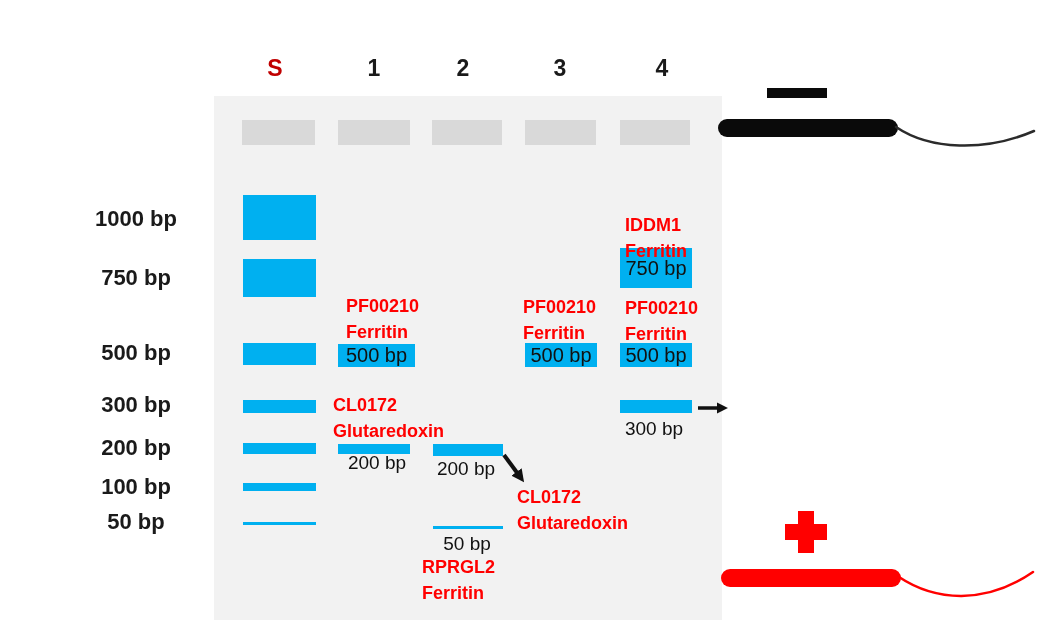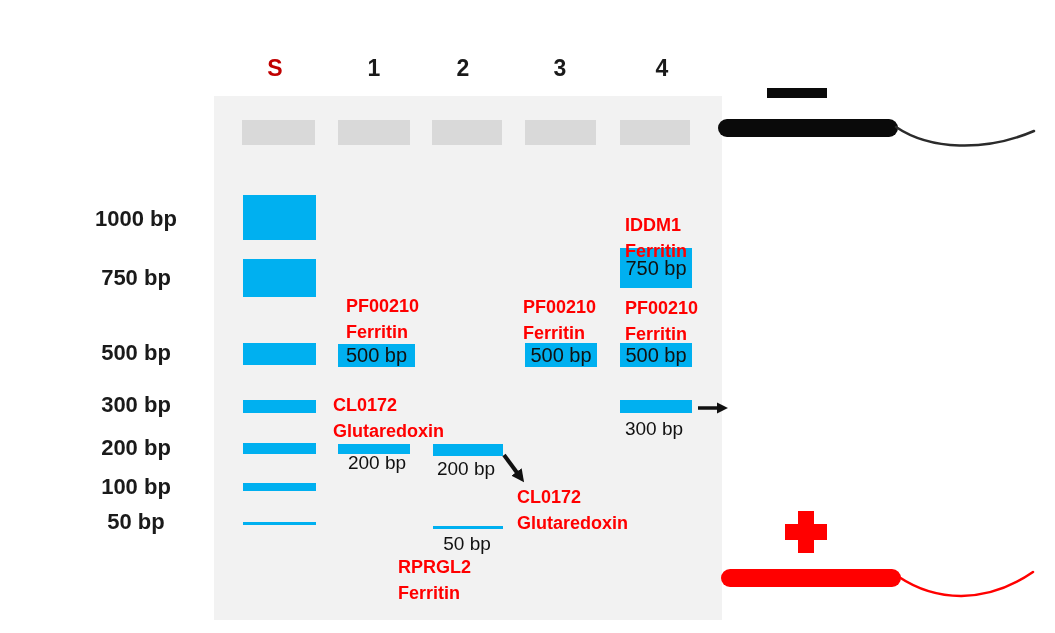--- a/index.html
+++ b/index.html
@@ -109,21 +109,21 @@
         <div>Ferritin</div>
       </div>
       <div class="annotation" style="left: 625px; top: 295px;">
         <div>PF00210</div>
         <div>Ferritin</div>
       </div>
       <div class="annotation" style="left: 517px; top: 484px;">
         <div>CL0172</div>
         <div>Glutaredoxin</div>
       </div>
-      <div class="annotation" style="left: 398px; top: 554px;">
+      <div class="annotation" style="left: 422px; top: 554px;">
         <div>RPRGL2</div>
         <div>Ferritin</div>
       </div>
       <div class="annotation" style="left: 738px; top: 393px;">
       </div>
     </div>
 
   <div id="neg-sign"></div>
   <div id="neg-bar"></div>
 

